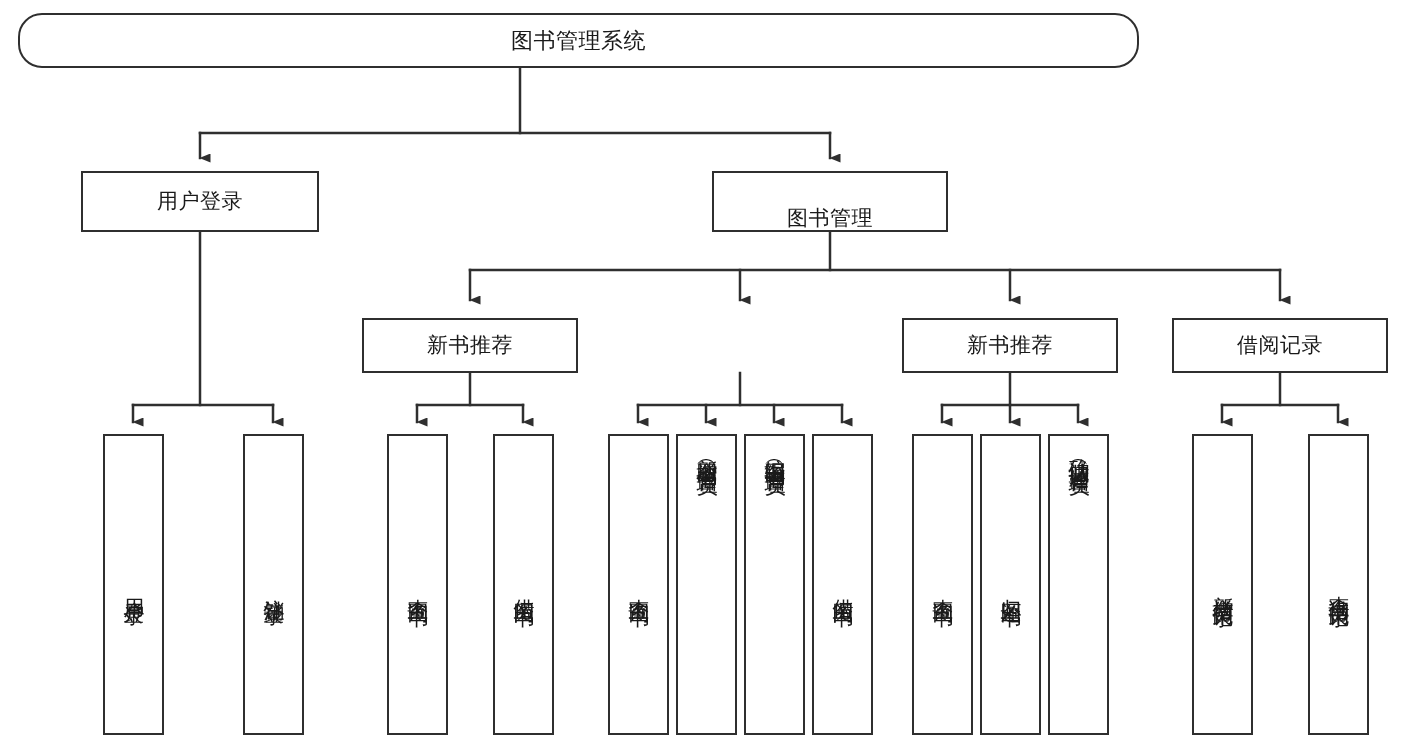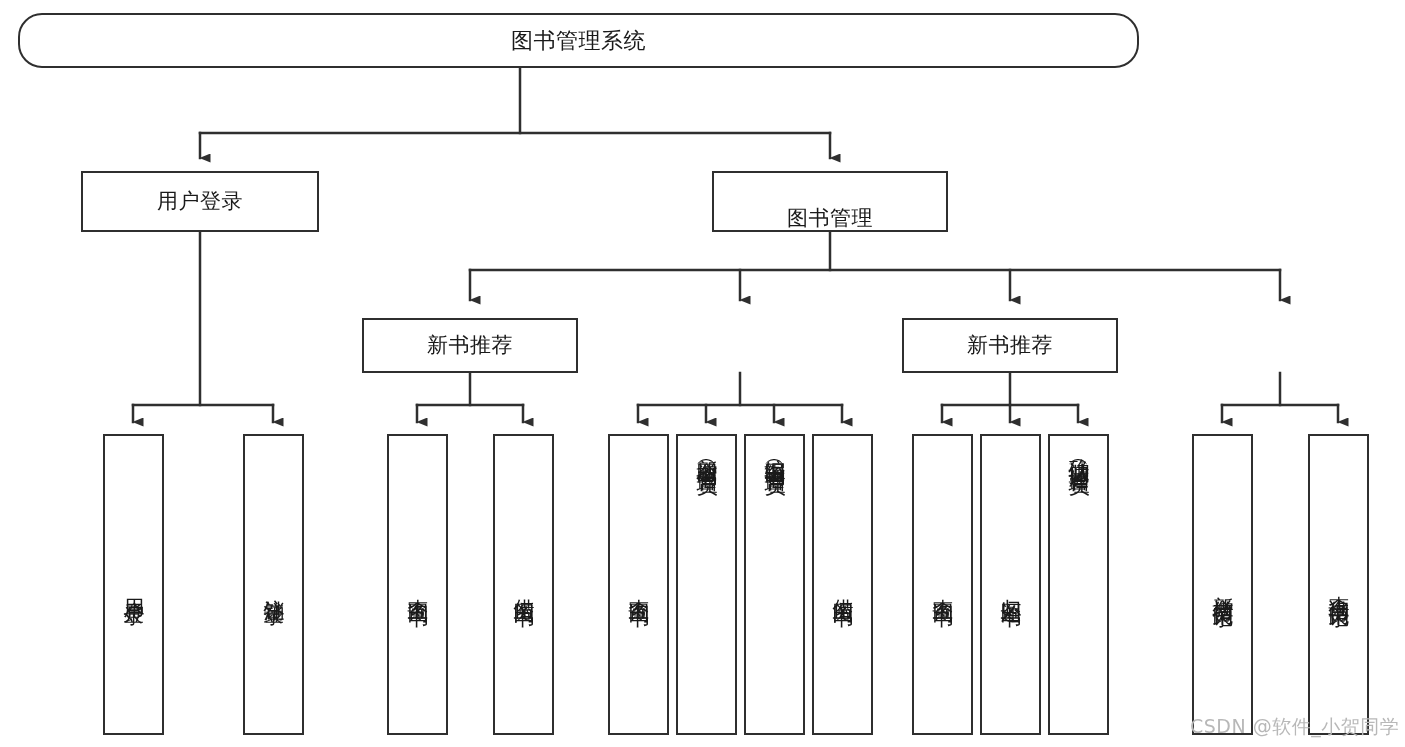--- a/index.html
+++ b/index.html
@@ -143,20 +143,23 @@
 
   <div class="node horiz" style="left:362px; top:318px; width:216px; height:55px;">
     <span class="label">新书推荐</span>
   </div>
 
 
   <div class="node horiz" style="left:902px; top:318px; width:216px; height:55px;">
     <span class="label">新书推荐</span>
   </div>
 
+  <div class="node horiz" style="left:1172px; top:318px; width:216px; height:55px;">
+    <span class="label">借阅记录</span>
+  </div>
 
   <div class="node vert" style="left:103px; top:434px; width:61px; height:301px;">
     <span class="label">用户登录</span>
   </div>
 
   <div class="node vert" style="left:243px; top:434px; width:61px; height:301px;">
     <span class="label">注销登录</span>
   </div>
 
   <div class="node vert" style="left:387px; top:434px; width:61px; height:301px;">
@@ -196,17 +199,14 @@
   </div>
 
   <div class="node vert" style="left:1192px; top:434px; width:61px; height:301px;">
     <span class="label">新增借阅记录</span>
   </div>
 
   <div class="node vert" style="left:1308px; top:434px; width:61px; height:301px;">
     <span class="label">查询借阅记录</span>
   </div>
 
-  <div class="watermark" style="left:1190px; top:714px;">
-    <span>CSDN @软件_小贺同学</span>
-  </div>
 
 </div>
 
 </body></html>

